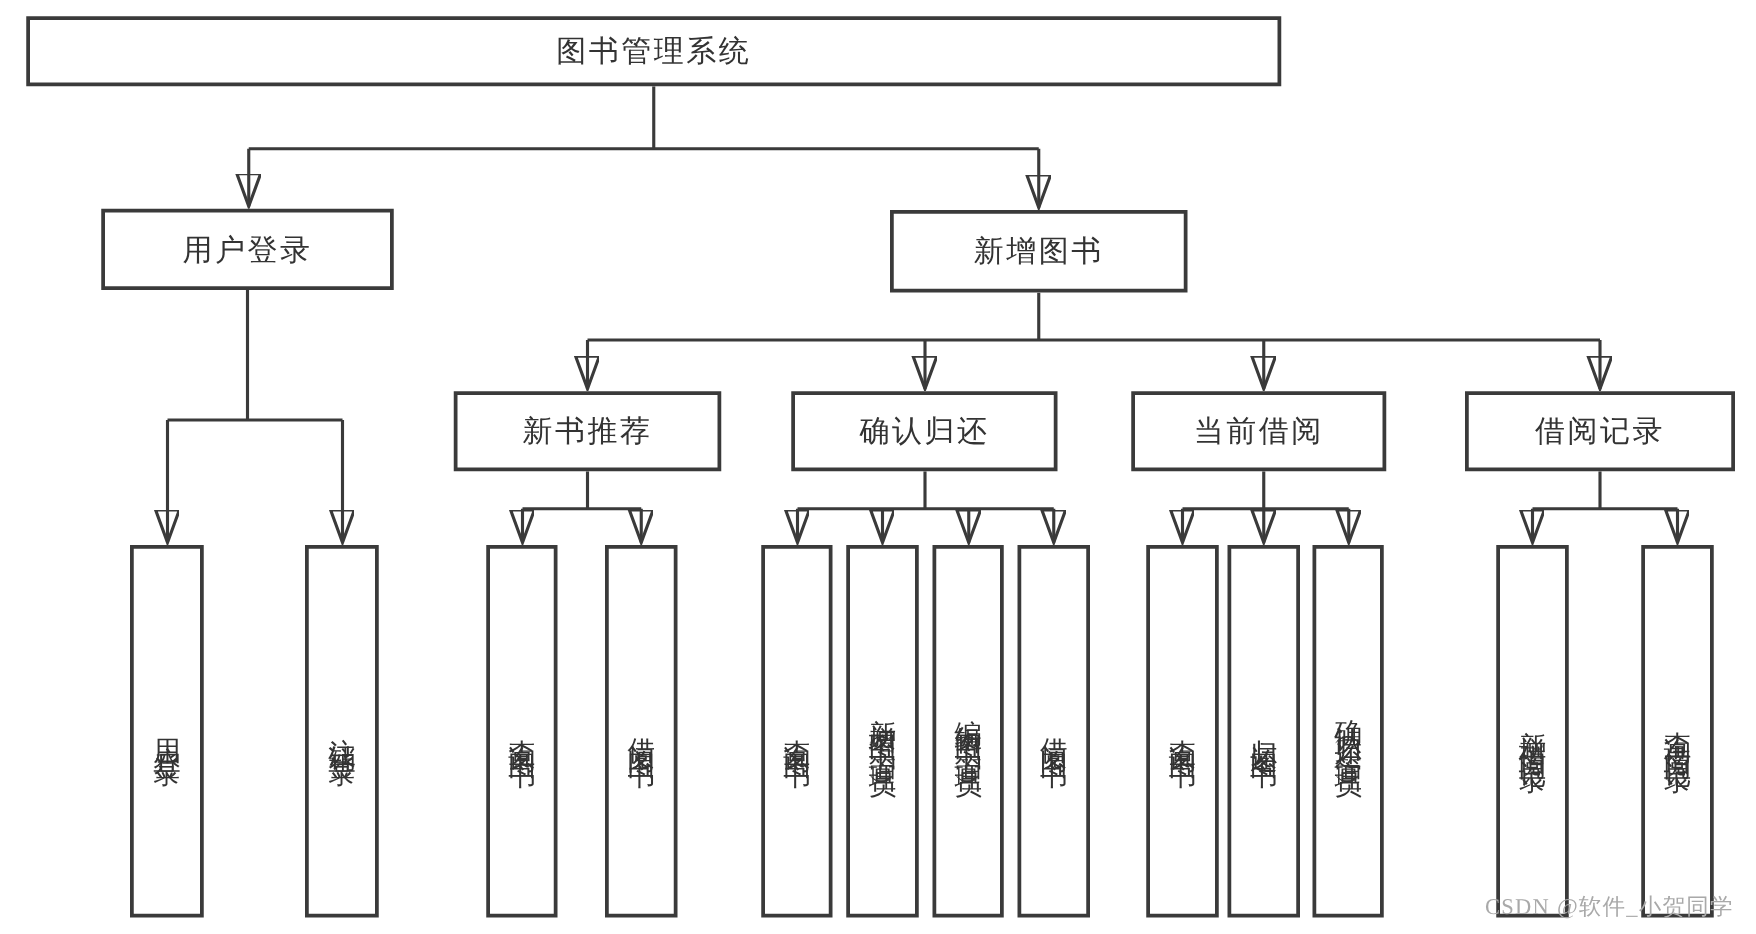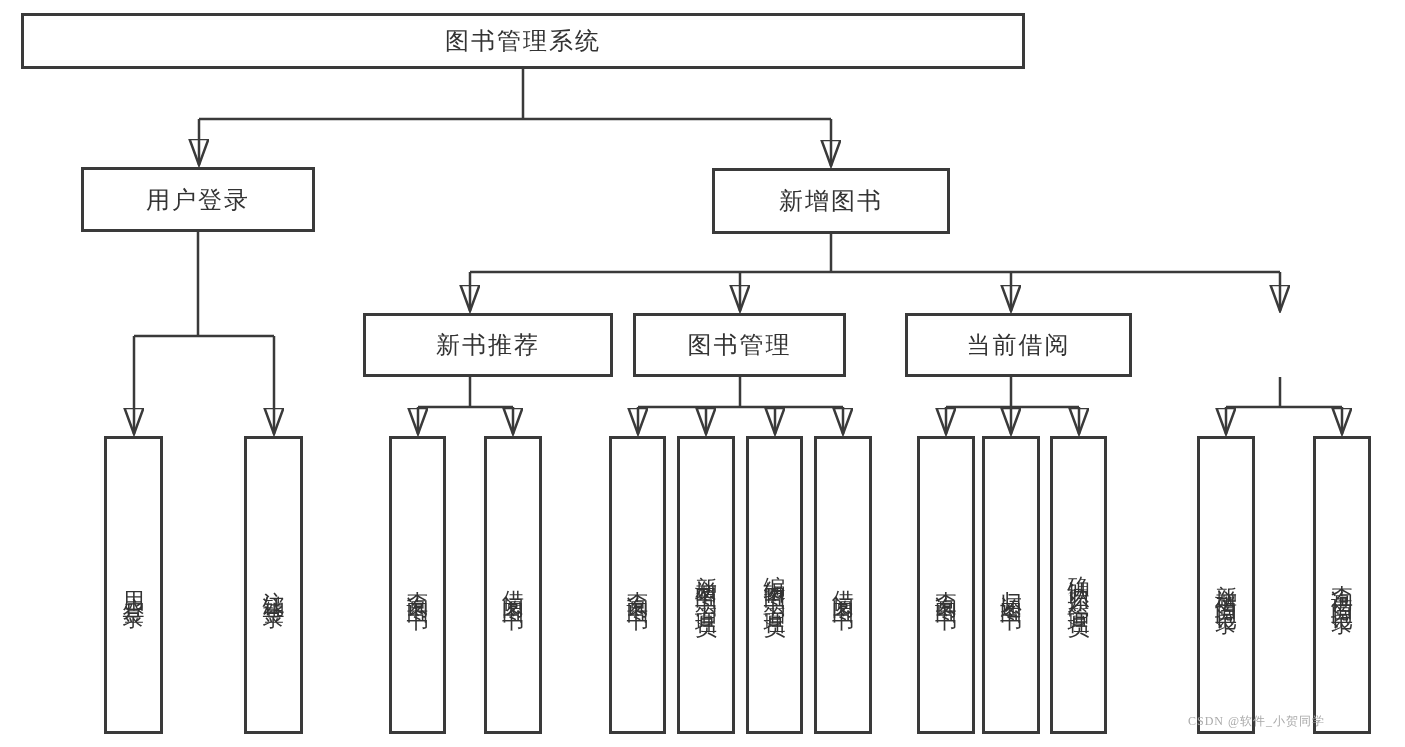--- a/index.html
+++ b/index.html
@@ -12,21 +12,21 @@
   .node{
     position:absolute;box-sizing:border-box;border:3px solid #3a3a3a;background:#ffffff;
     display:flex;align-items:center;justify-content:center;
     font-size:24px;letter-spacing:2px;white-space:nowrap;
   }
   .leaf .label{
     writing-mode:vertical-rl;text-orientation:mixed;
     font-size:22px;letter-spacing:6px;line-height:1;white-space:normal;
   }
   .watermark{
-    position:absolute;left:1188px;top:713px;font-size:12px;letter-spacing:1px;
+    position:absolute;left:1188px;top:713px;font-size:18px;letter-spacing:1px;
     color:#a9a9a9;white-space:nowrap;z-index:5;
   }
 </style>
 </head>
 <body>
 
 <div class="canvas">
 
   <svg class="wires" viewBox="0 0 1405 747" xmlns="http://www.w3.org/2000/svg">
     <defs>
@@ -73,28 +73,31 @@
     <span>图书管理系统</span>
   </div>
 
   <div class="node" style="left:81px;top:167px;width:234px;height:65px;">
     <span>用户登录</span>
   </div>
   <div class="node" style="left:712px;top:168px;width:238px;height:66px;">
     <span>新增图书</span>
   </div>
 
-  <div class="node" style="left:363px;top:313px;width:250px;height:64px;">
+  <div class="node" style="left:363px;top:313px;width:214px;height:64px;">
     <span>新书推荐</span>
   </div>
   <div class="node" style="left:633px;top:313px;width:213px;height:64px;">
-    <span>图书管理</span>
+    <span>确认归还</span>
   </div>
-  <div class="node" style="left:905px;top:313px;width:227px;height:64px;">
+  <div class="node" style="left:905px;top:313px;width:204px;height:64px;">
     <span>当前借阅</span>
+  </div>
+  <div class="node" style="left:1172px;top:313px;width:216px;height:64px;">
+    <span>借阅记录</span>
   </div>
 
   <div class="node leaf" style="left:104px;top:436px;width:59px;height:298px;">
     <span class="label">用户登录</span>
   </div>
   <div class="node leaf" style="left:244px;top:436px;width:59px;height:298px;">
     <span class="label">注销登录</span>
   </div>
 
   <div class="node leaf" style="left:389px;top:436px;width:57px;height:298px;">

